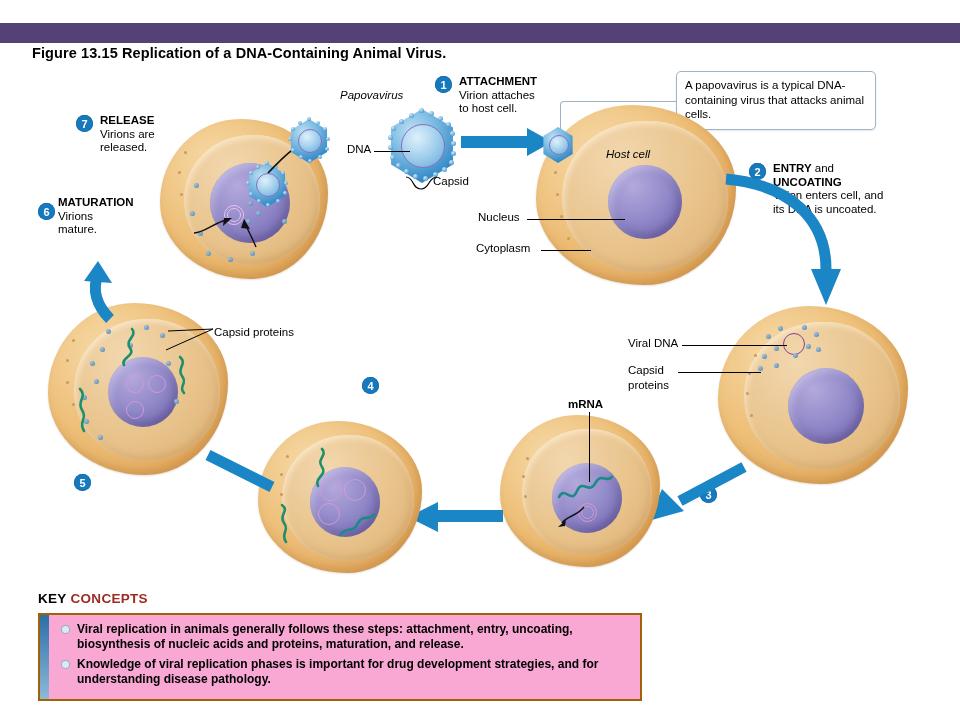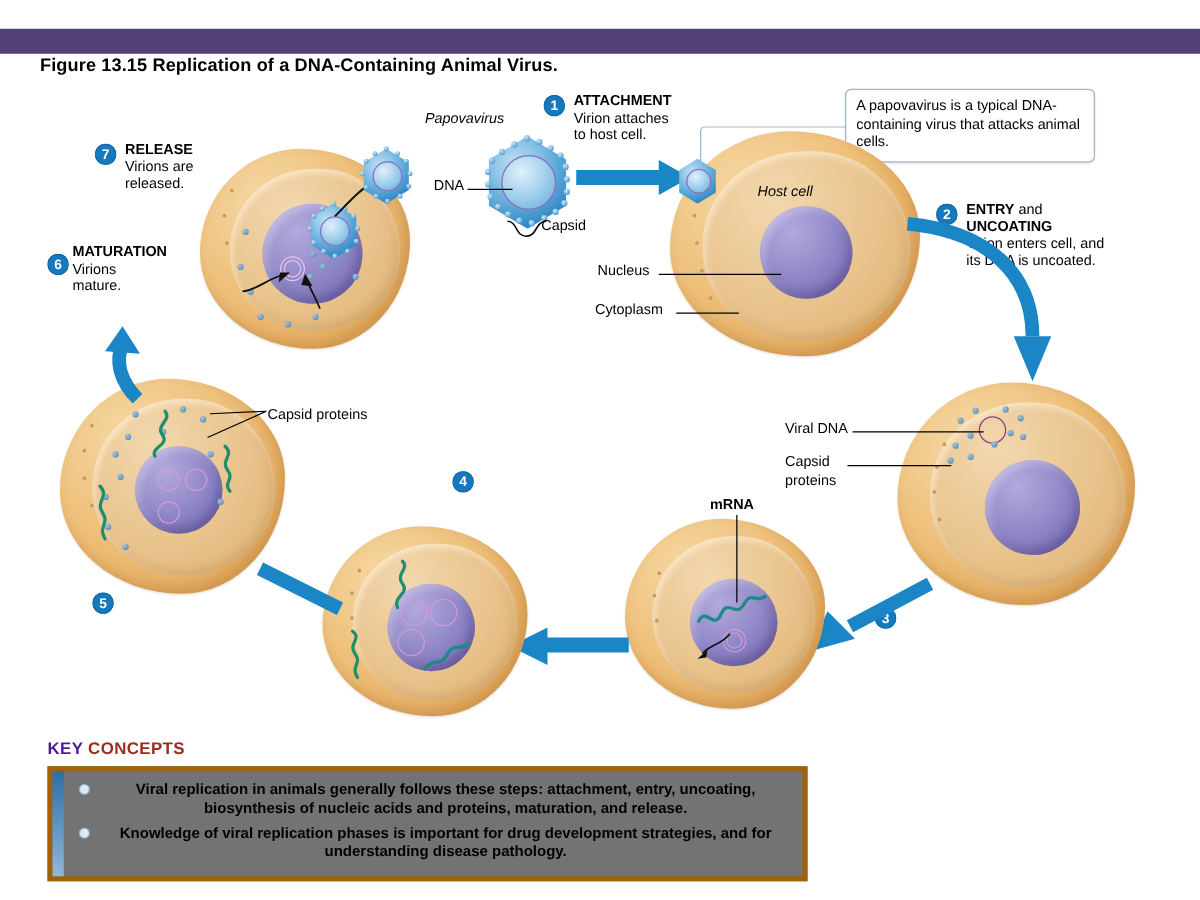--- a/index.html
+++ b/index.html
@@ -39,25 +39,25 @@
     border:1px solid #9fb4c8;border-radius:5px;background:#fff;
     padding:6px 8px 7px 8px;font-size:11.5px;line-height:14.5px;
     box-shadow:0 1px 2px rgba(0,0,0,.10);
   }
   .callout-tail{position:absolute;left:560px;top:78px;width:118px;height:52px;
     border-left:1px solid #9fb4c8;border-top:1px solid #9fb4c8;
     border-top-left-radius:4px;}
 
   
   .kc-title{position:absolute;left:38px;top:568px;font-size:13.5px;font-weight:bold;letter-spacing:.3px;}
-  .kc-key{color:#4c1d95;}
+  .kc-key{color:#000000;}
   .kc-con{color:#9c2b20;}
   .kc-box{
     position:absolute;left:38px;top:590px;width:600px;height:84px;
-    border:4px solid #a16207;background:#737373;text-align:center;
+    border:2px solid #a16207;background:#f9a8d4;
   }
   .kc-bar{position:absolute;left:0;top:0;width:9px;height:100%;
     background:linear-gradient(to bottom,#2b6ea8,#8fb9d8);}
   .kc-list{position:absolute;left:20px;top:7px;width:572px;}
   .kc-item{position:relative;padding-left:17px;margin-bottom:5px;font-size:12px;font-weight:bold;line-height:15px;}
   .kc-item:before{content:"";position:absolute;left:2px;top:4px;width:7px;height:7px;border-radius:50%;
     background:#dfe9f2;box-shadow:0 0 0 1px #8fb0cb;}
   .copyright{position:absolute;left:8px;top:697px;font-size:10.5px;color:#222;}
 
   

